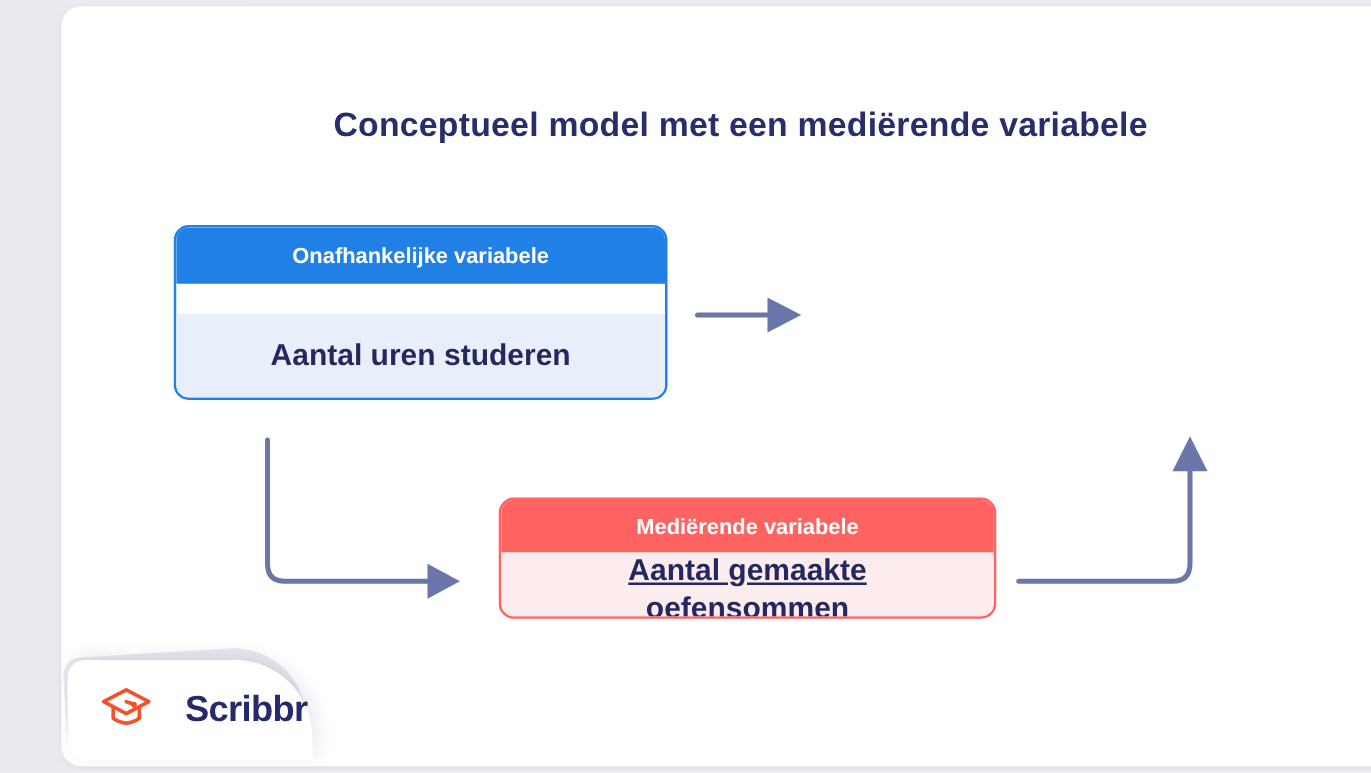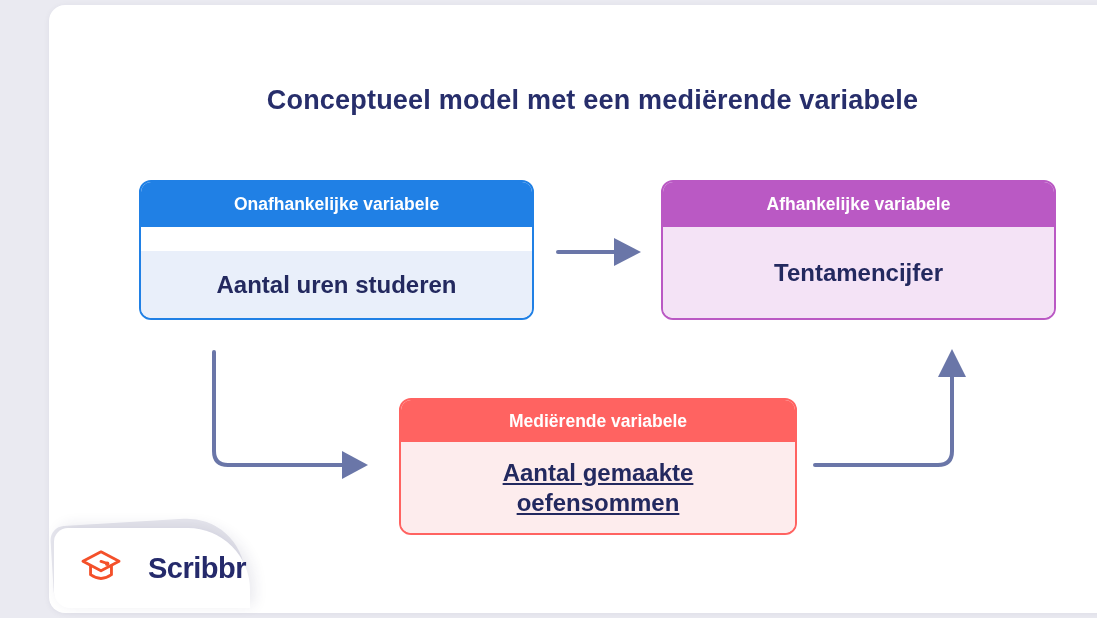--- a/index.html
+++ b/index.html
@@ -54,21 +54,21 @@
   .node-independent .val { background: var(--independent-body, #e9effa); }
 
   .node-dependent {
     left: 612px; top: 175px; width: 395px; height: 140px;
     border: 2px solid var(--dependent-header, #ba59c4);
   }
   .node-dependent .hdr { background: var(--dependent-header, #ba59c4); height: 45px; }
   .node-dependent .val { background: var(--dependent-body, #f4e3f6); }
 
   .node-mediator {
-    left: 350px; top: 393px; width: 398px; height: 137px;
+    left: 350px; top: 393px; width: 398px; height: 97px;
     border: 2px solid var(--mediator-header, #ff6361);
   }
   .node-mediator .hdr { background: var(--mediator-header, #ff6361); height: 42px; }
   .node-mediator .val { background: var(--mediator-body, #fdeced); padding: 0 55px; text-decoration: underline; }
 
   svg.arrows {
     position: absolute; inset: 0; width: 1097px; height: 618px;
     pointer-events: none;
   }
   .arrow-line { stroke: var(--arrow, #6a76a8); stroke-width: 4; fill: none; stroke-linecap: round; }
@@ -103,24 +103,20 @@
 <div class="stage">
   <div class="card">
 
     <div class="title">Conceptueel model met een mediërende variabele</div>
 
     <div class="node node-independent">
       <div class="hdr">Onafhankelijke variabele</div>
       <div class="val">Aantal uren studeren</div>
     </div>
 
-    <div class="node node-dependent">
-      <div class="hdr">Afhankelijke variabele</div>
-      <div class="val">Tentamencijfer</div>
-    </div>
 
     <div class="node node-mediator">
       <div class="hdr">Mediërende variabele</div>
       <div class="val">Aantal gemaakte oefensommen</div>
     </div>
 
     <svg class="arrows" viewBox="0 0 1097 618" aria-hidden="true">
 
       <g>
         <path class="arrow-line" d="M 509 247 H 565"></path>

